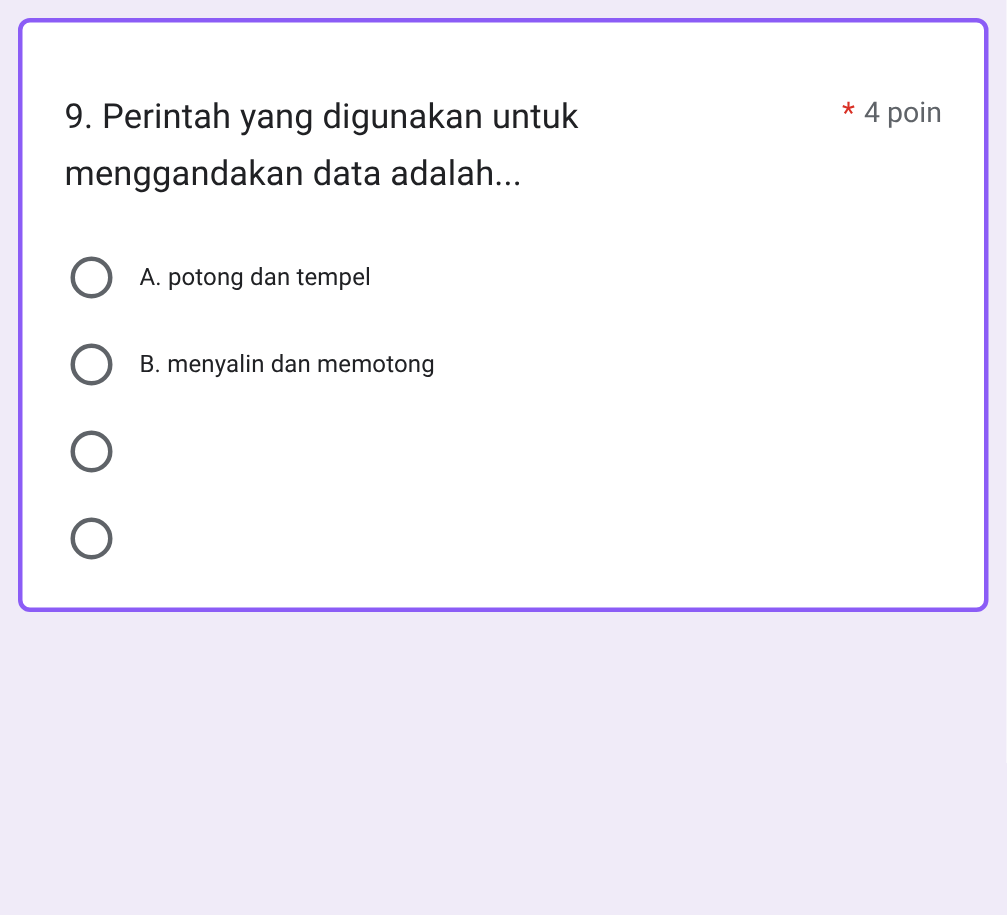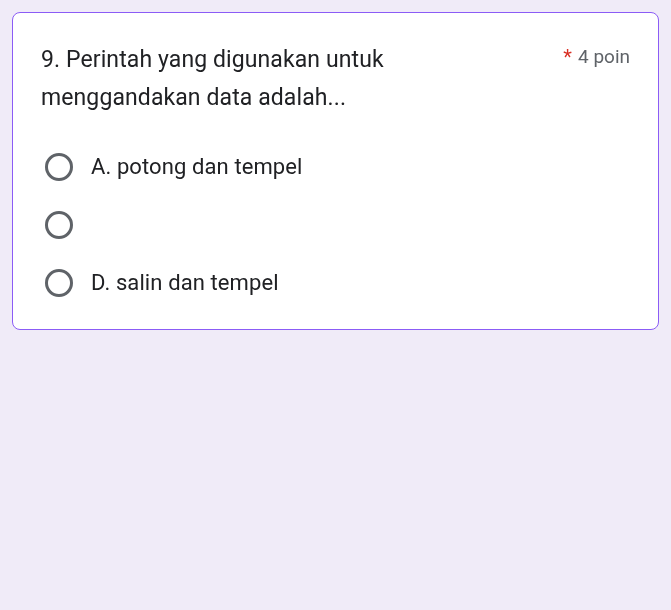--- a/index.html
+++ b/index.html
@@ -10,22 +10,22 @@
     body {
       font-family: 'Google Sans', Roboto, Arial, sans-serif;
       background-color: #f0ebf8;
       padding: 12px;
       width: 671px;
       height: 610px;
     }
     .question-card {
       background-color: #ffffff;
       border-radius: 8px;
-      padding: 28px 28px 32px 28px;
-      border: 1px solid #8b5cf6;
+      padding: 44px 28px 32px 28px;
+      border: 3px solid #8b5cf6;
     }
     .question-header {
       display: flex;
       justify-content: space-between;
       align-items: flex-start;
       margin-bottom: 36px;
     }
     .question-text {
       font-size: 23px;
       color: #202124;
@@ -62,21 +62,21 @@
       cursor: pointer;
     }
     .radio-circle {
       width: 28px;
       height: 28px;
       border: 3px solid #5f6368;
       border-radius: 50%;
       flex-shrink: 0;
     }
     .option-label {
-      font-size: 22px;
+      font-size: 16px;
       color: #202124;
       letter-spacing: 0.1px;
     }
   </style>
 </head>
 <body>
 
 <div class="question-card">
   <div class="question-header">
     <div class="question-text">9. Perintah yang digunakan untuk menggandakan data adalah...</div>
@@ -85,19 +85,22 @@
       <span class="points-text">4 poin</span>
     </div>
   </div>
   <div class="options-container">
     <div class="option-row">
       <div class="radio-circle"></div>
       <span class="option-label">A. potong dan tempel</span>
     </div>
     <div class="option-row">
       <div class="radio-circle"></div>
+      <span class="option-label">B. menyalin dan memotong</span>
     </div>
     <div class="option-row">
       <div class="radio-circle"></div>
-      <span class="option-label">D. salin dan tempel</span>
+    </div>
+    <div class="option-row">
+      <div class="radio-circle"></div>
     </div>
   </div>
 </div>
 
 </body></html>

